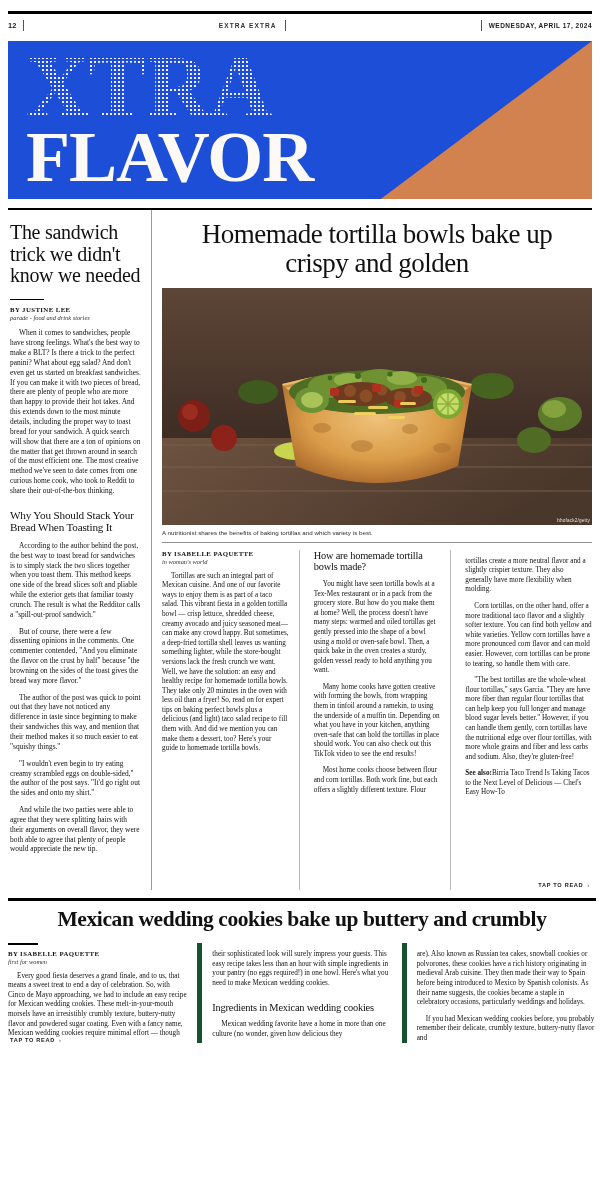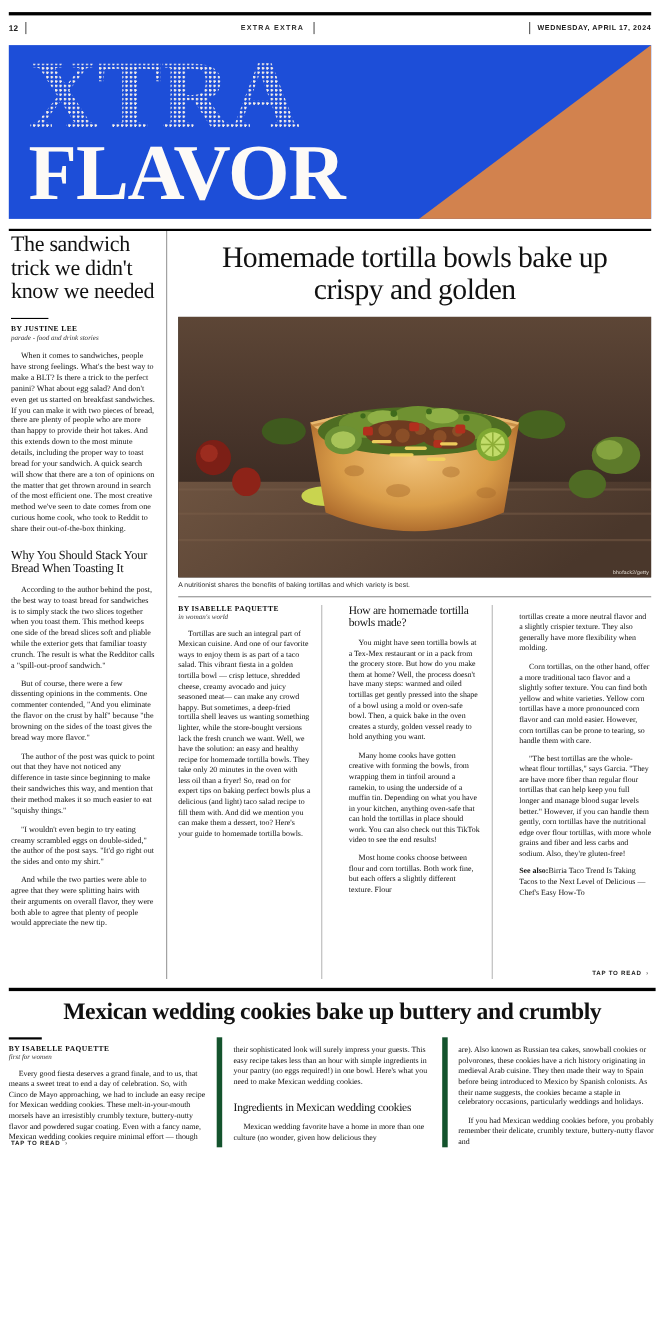--- a/index.html
+++ b/index.html
@@ -120,21 +120,21 @@
 
   
   .content {
     margin: 9px 8px 0 8px;
     border-top: 2.5px solid #000;
     display: flex;
     height: 680px;
   }
   .col-left {
     width: 150px;
-    padding: 0 10px 0 2px;
+    padding: 10px 10px 0 2px;
     box-sizing: border-box;
     border-right: 1px solid #9a9a9a;
   }
   .col-main {
     flex: 1;
     padding: 6px 0 0 10px;
     box-sizing: border-box;
     display: flex;
     flex-direction: column;
   }
@@ -227,21 +227,21 @@
     gap: 10px;
     margin-top: 7px;
     flex: 1;
   }
   .tcol {
     flex: 1;
     position: relative;
   }
   .tcol + .tcol {
     border-left: 1px solid #b8b8b8;
-    padding-left: 24px;
+    padding-left: 14px;
   }
   .tcol .body-p { font-size: 7.2px; }
   .tcol .sub-head { font-size: 10.4px; margin-top: 0; }
 
   .tap-to-read {
     display: flex;
     align-items: center;
     gap: 4px;
     font-family: "Liberation Sans", sans-serif;
     font-size: 5.6px;

